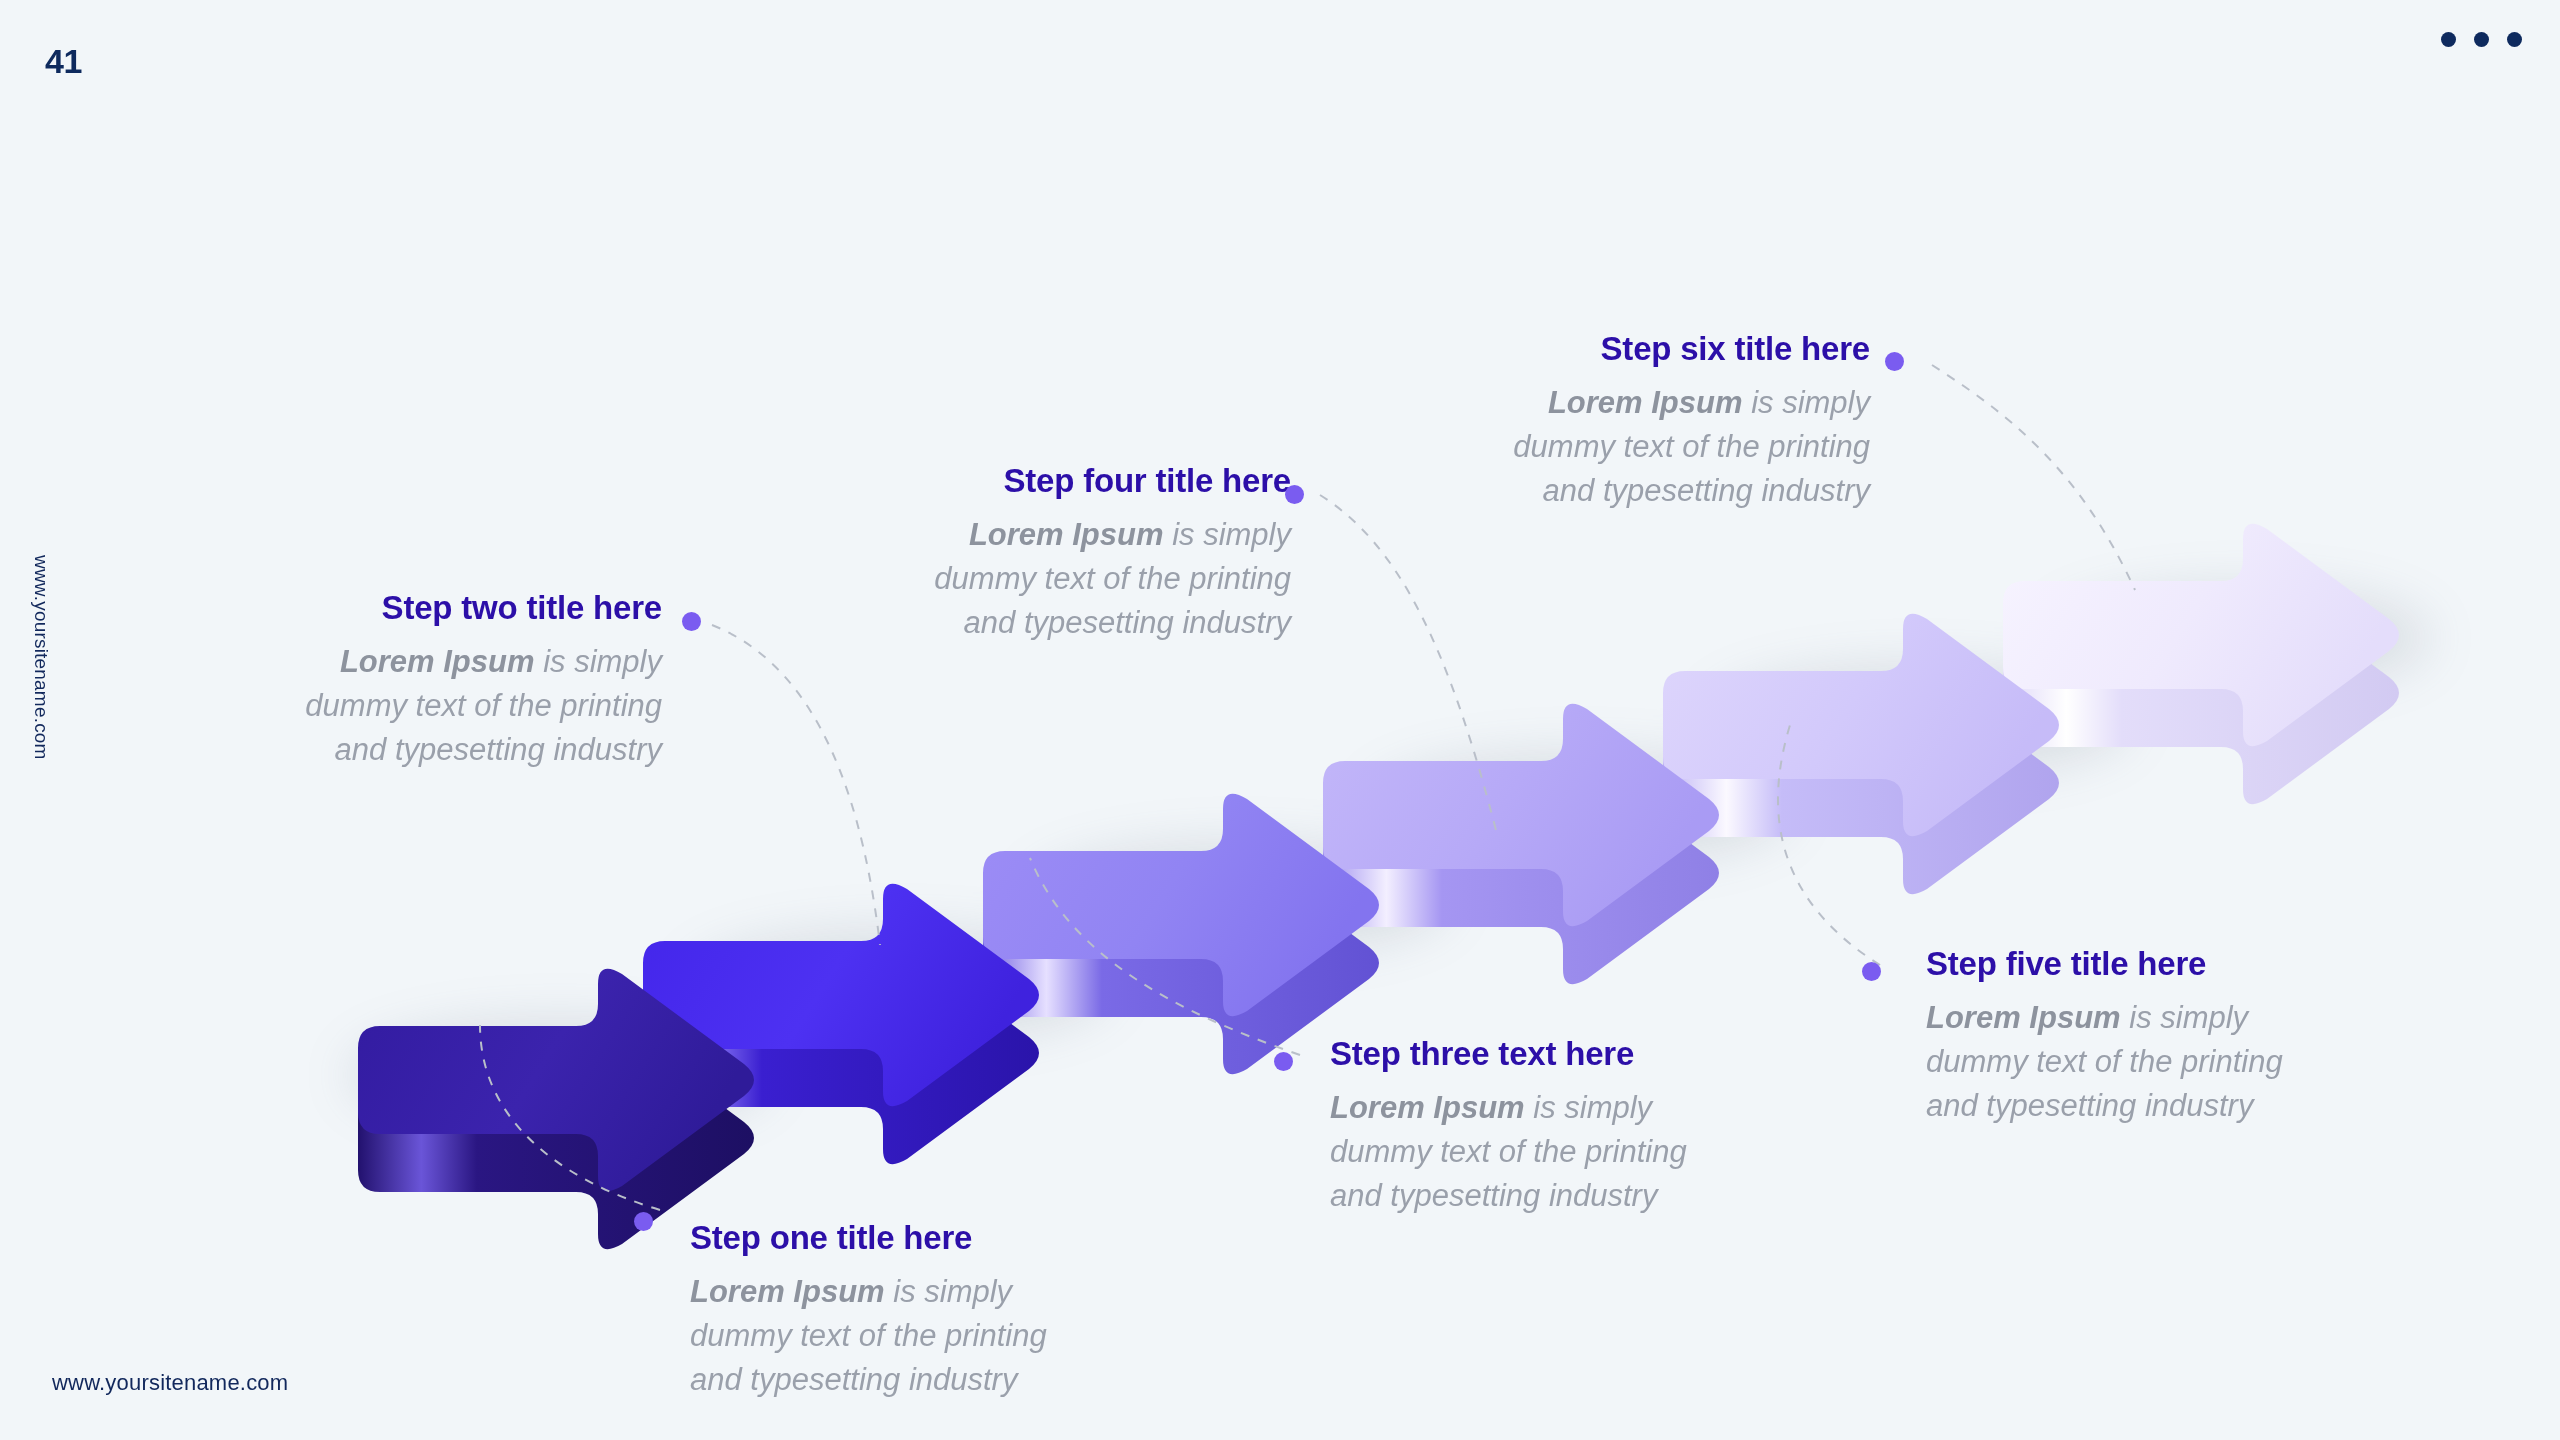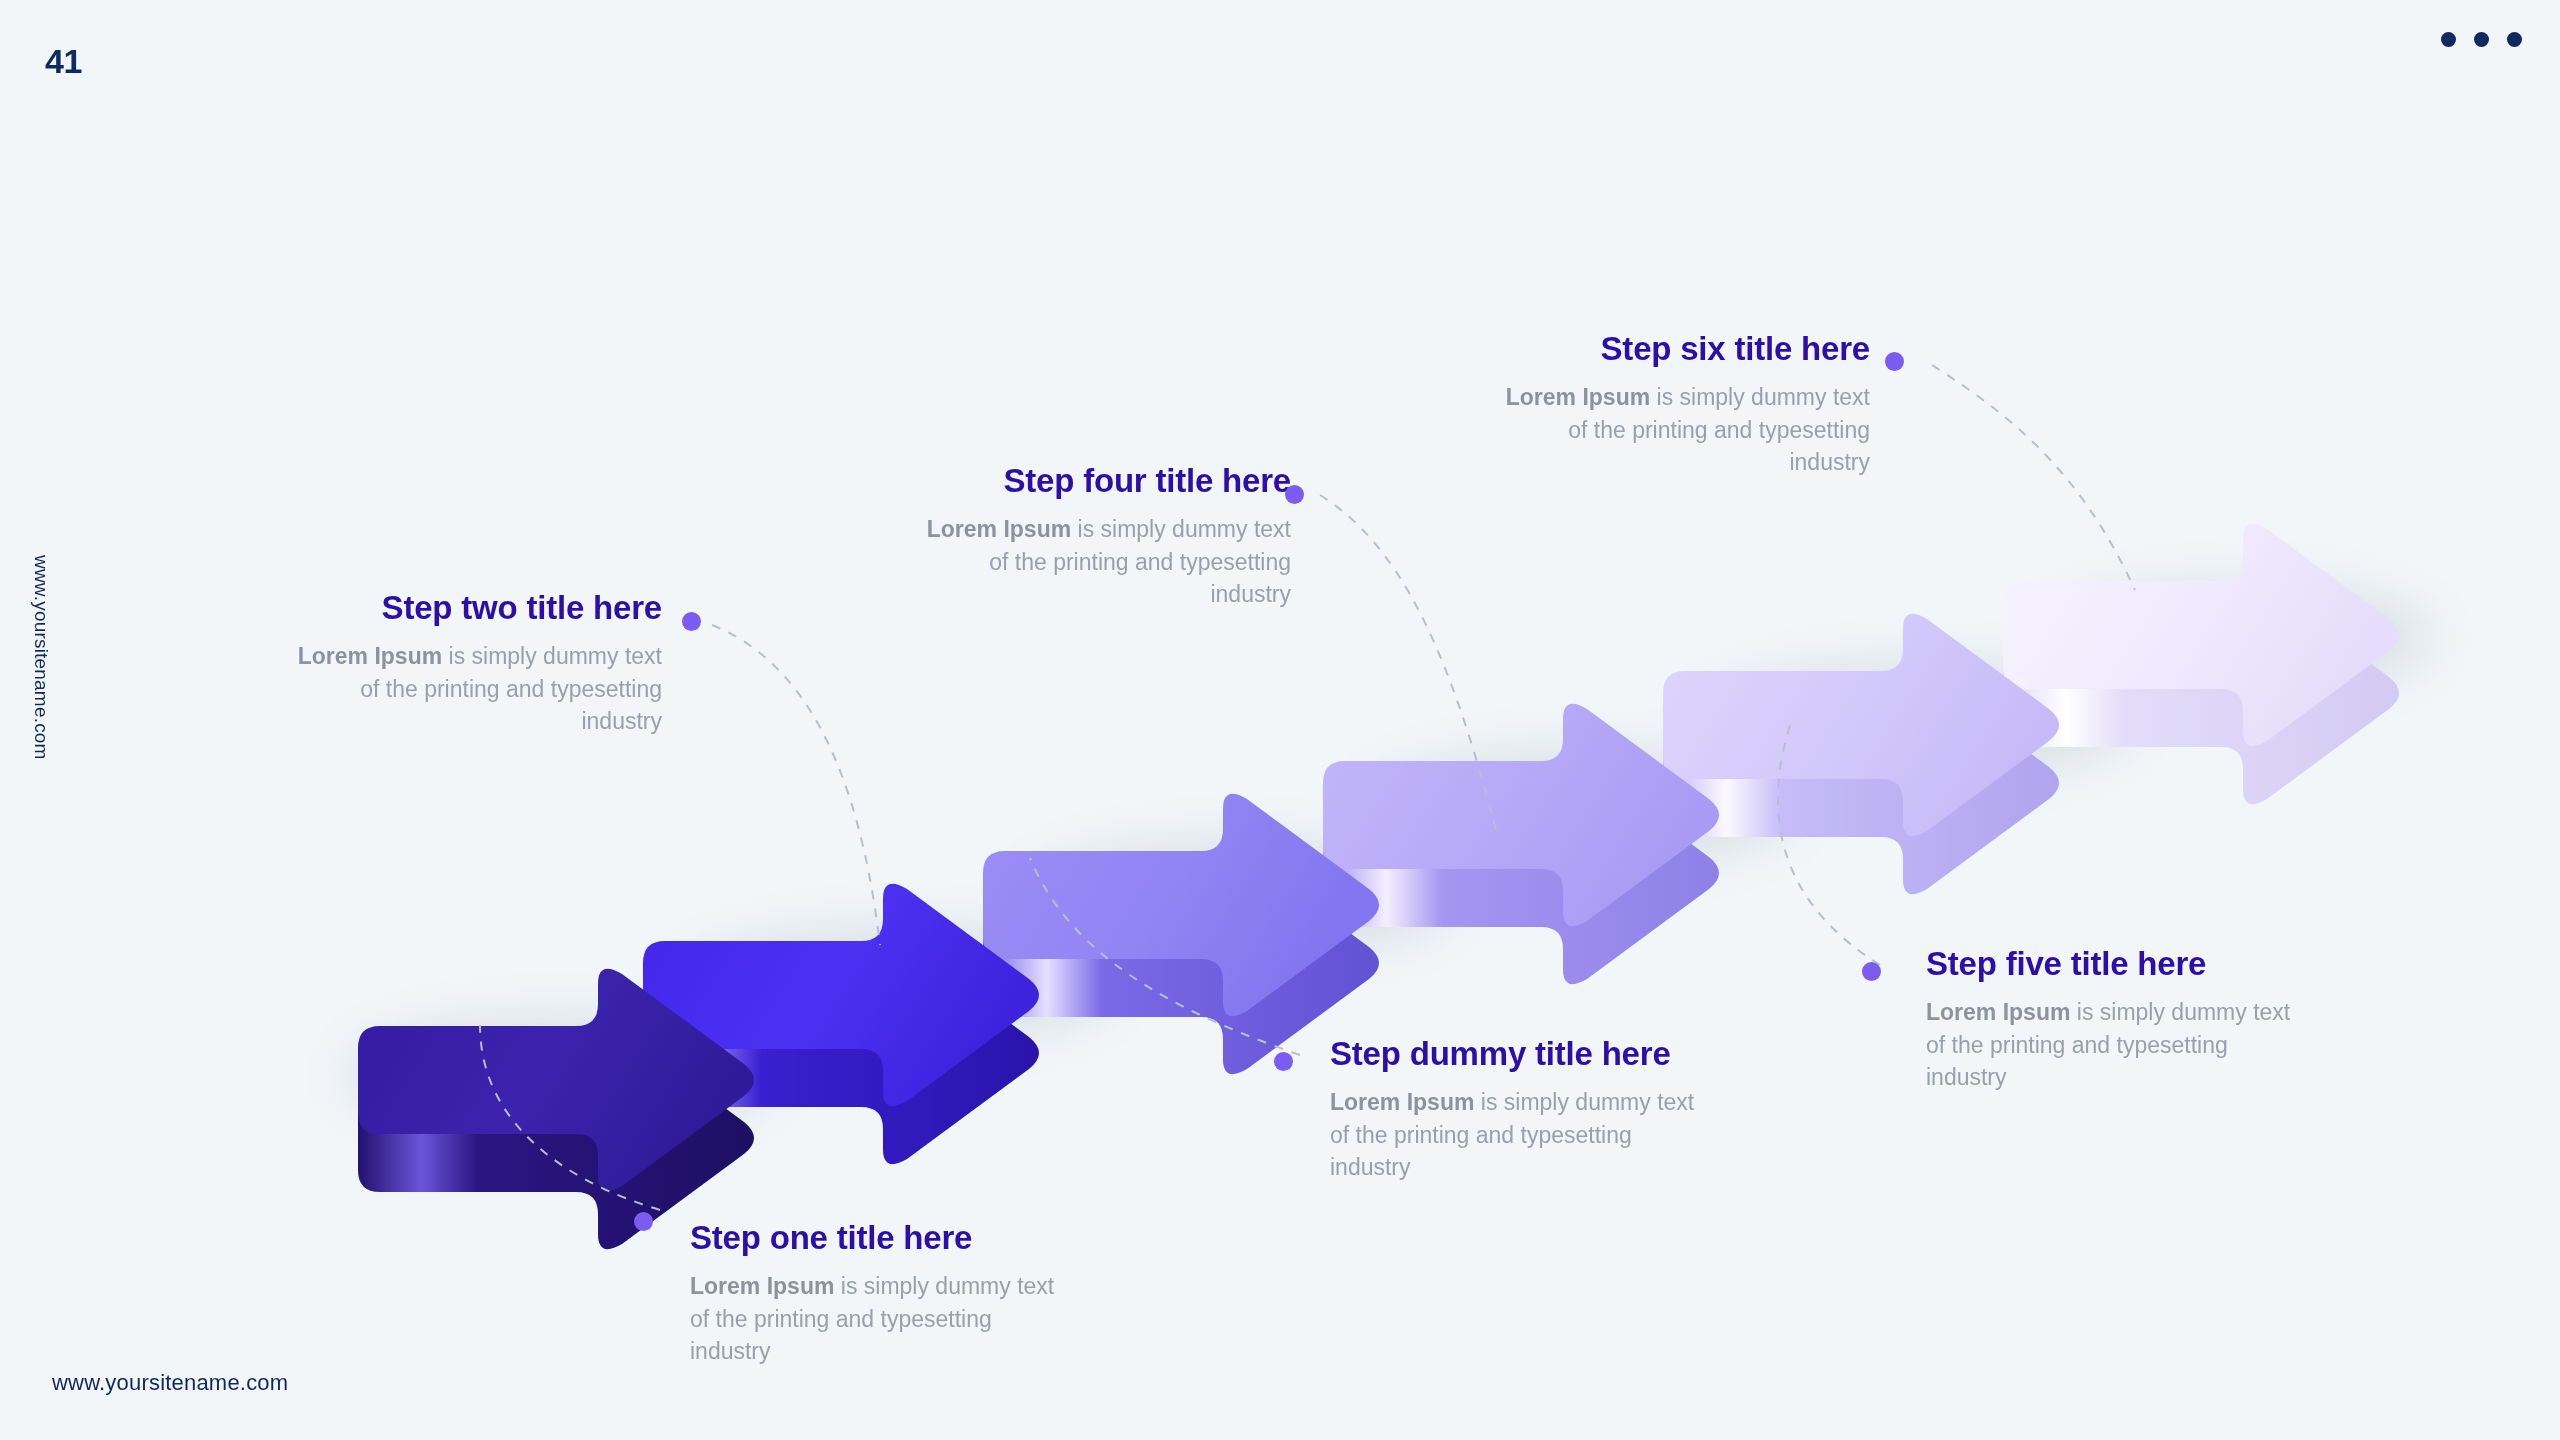--- a/index.html
+++ b/index.html
@@ -62,22 +62,23 @@
 
   
   .callout{ position:absolute; width:420px; }
   .callout .ttl{
     font-family:"Liberation Sans Narrow","Liberation Sans", sans-serif;
     font-weight:bold; font-size:33px; color:#2c0fa8;
     letter-spacing:-0.2px; white-space:nowrap;
   }
   .callout .body{
     margin-top:13px;
-    font-size:23px; line-height:1.42; color:#9aa0ab;
+    font-size:31px; line-height:1.42; color:#9aa0ab;
     font-family:"Liberation Sans", sans-serif;
+    font-style:italic;
   }
   .callout .body b{ color:#8d939e; font-weight:bold; }
   .callout.right-al{ text-align:right; }
   .callout.left-al{ text-align:left; }
 
   .cdot{
     position:absolute; width:19px; height:19px; border-radius:50%;
     background:#7a5cf0;
   }
 </style>
@@ -262,21 +263,21 @@
 
     <div class="callout left-al" style="left:1918px; top:945px; width:380px;margin-left:8px;">
       <div class="ttl">Step five title here</div>
       <div class="body">
         <b>Lorem Ipsum</b><span> is simply dummy text of the printing and typesetting industry</span>
       </div>
     </div>
     <span class="cdot" style="left:1862px; top:962px;"></span>
 
     <div class="callout left-al" style="left:1330px; top:1035px; width:380px;">
-      <div class="ttl">Step dummy title here</div>
+      <div class="ttl">Step three text here</div>
       <div class="body">
         <b>Lorem Ipsum</b><span> is simply dummy text of the printing and typesetting industry</span>
       </div>
     </div>
     <span class="cdot" style="left:1274px; top:1052px;"></span>
 
     <div class="callout left-al" style="left:690px; top:1219px; width:380px;">
       <div class="ttl">Step one title here</div>
       <div class="body">
         <b>Lorem Ipsum</b><span> is simply dummy text of the printing and typesetting industry</span>

